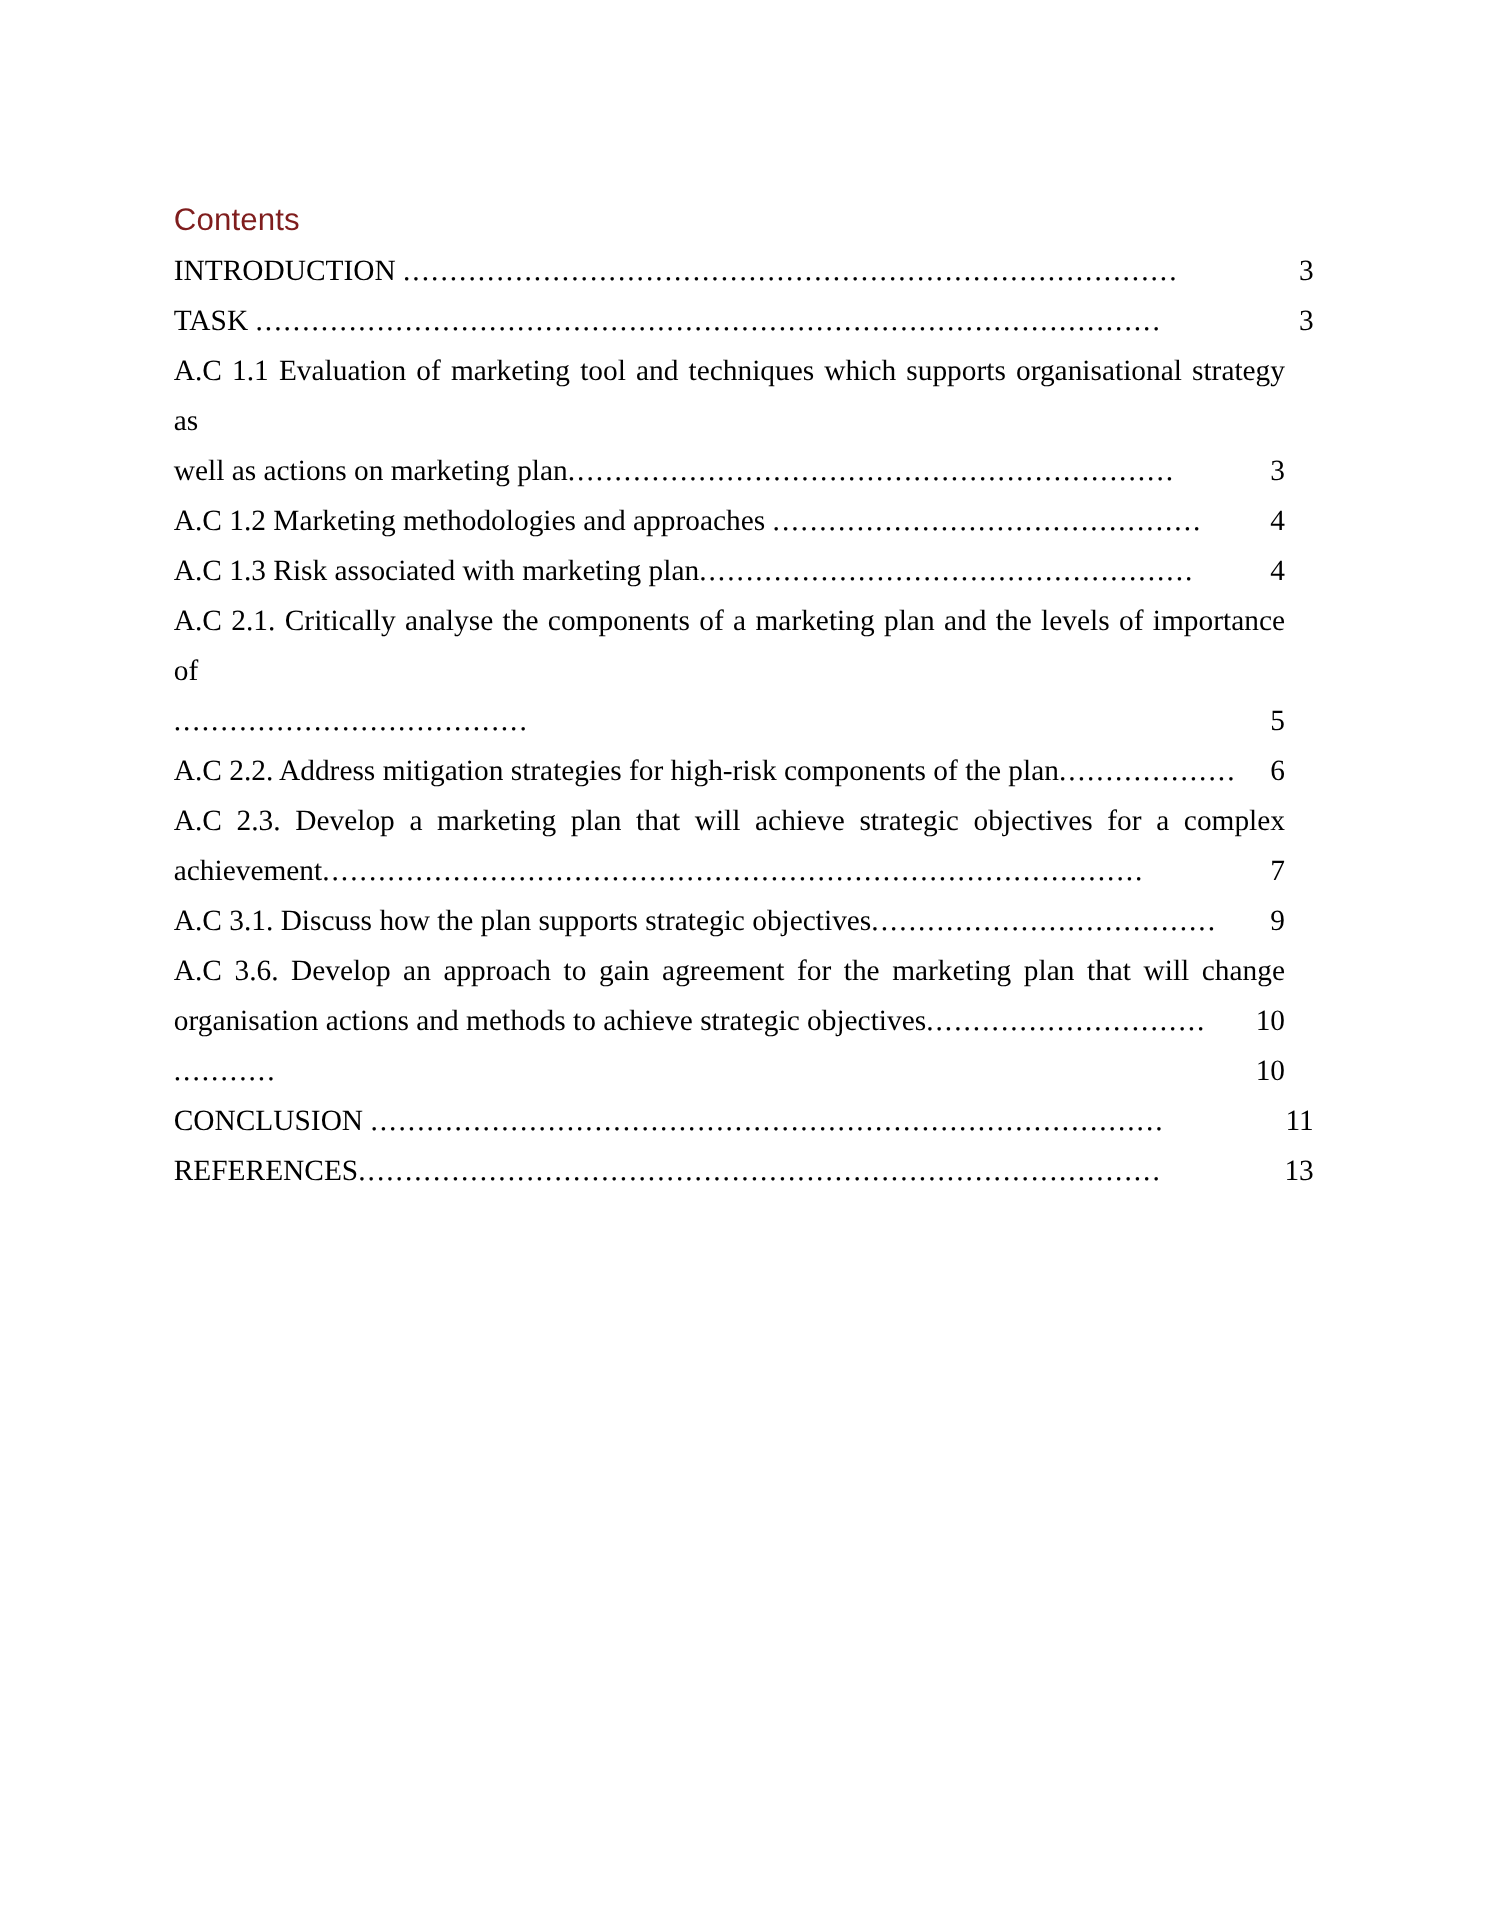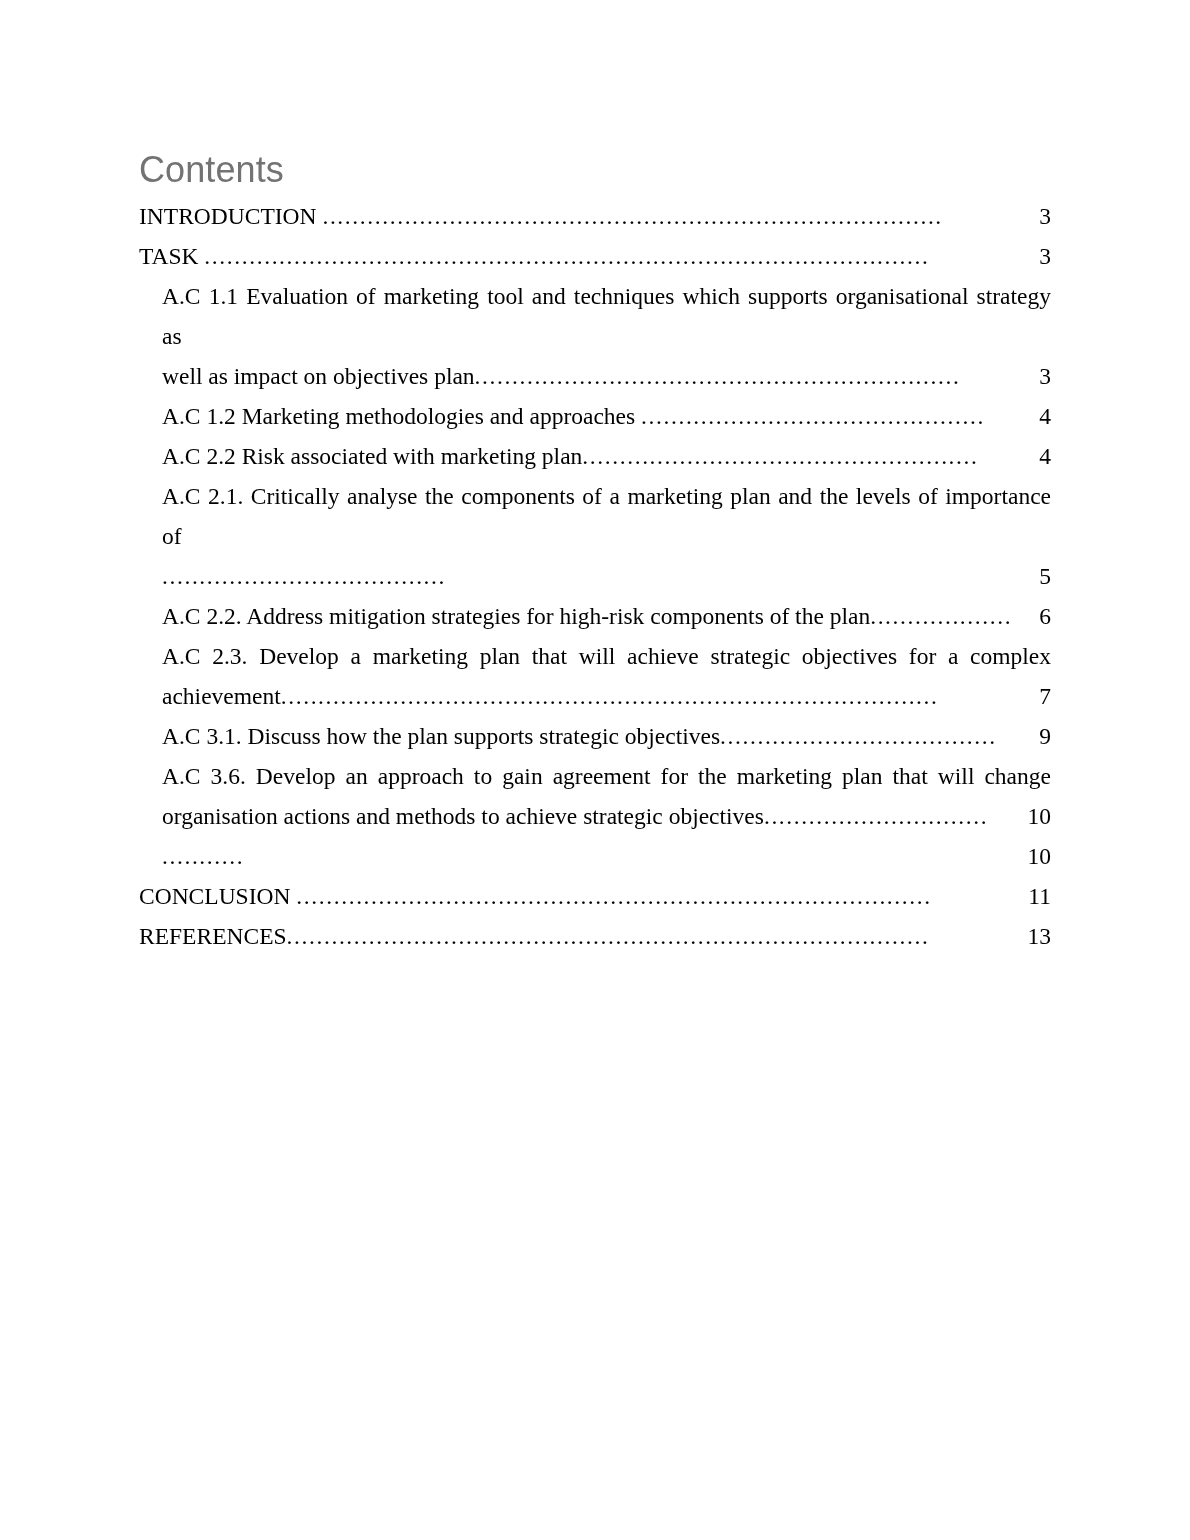--- a/index.html
+++ b/index.html
@@ -28,25 +28,25 @@
 
   .content-block {
     position: absolute;
     left: 139px;
     top: 152px;
     width: 912px;
   }
 
   .toc-heading {
     font-family: "Liberation Sans", "DejaVu Sans", sans-serif;
-    font-size: 36px;
+    font-size: 25px;
     font-weight: 400;
-    color: #737373;
+    color: #7f1d1d;
     line-height: 1.0;
-    margin: 0 0 8px 0;
+    margin: 12px 0 8px 0;
     letter-spacing: 0.1px;
   }
 
   
   .toc-list {
     margin: 0;
     padding: 0;
     list-style: none;
   }
 
@@ -60,21 +60,20 @@
     margin: 0;
     padding: 0;
   }
 
   .toc-entry.level-1 {
     margin-left: 0;
     width: 912px;
   }
 
   .toc-entry.level-2 {
-    margin-left: 23px;
     width: 889px;
   }
 
   .toc-title {
     white-space: pre;
     flex: 0 0 auto;
   }
 
   .toc-dots {
     flex: 1 1 auto;
@@ -125,35 +124,35 @@
         <li class="toc-entry level-1">
           <div class="toc-lastline">
             <span class="toc-title">TASK </span>
             <span class="toc-dots">.................................................................................................</span>
             <span class="toc-page">3</span>
           </div>
         </li>
         <li class="toc-entry level-2">
           <div class="toc-wrap-line">A.C 1.1 Evaluation of marketing tool and techniques which supports organisational strategy as</div>
           <div class="toc-lastline">
-            <span class="toc-title">well as impact on objectives plan</span>
+            <span class="toc-title">well as actions on marketing plan</span>
             <span class="toc-dots">.................................................................</span>
             <span class="toc-page">3</span>
           </div>
         </li>
         <li class="toc-entry level-2">
           <div class="toc-lastline">
             <span class="toc-title">A.C 1.2 Marketing methodologies and approaches </span>
             <span class="toc-dots">..............................................</span>
             <span class="toc-page">4</span>
           </div>
         </li>
         <li class="toc-entry level-2">
           <div class="toc-lastline">
-            <span class="toc-title">A.C 2.2 Risk associated with marketing plan</span>
+            <span class="toc-title">A.C 1.3 Risk associated with marketing plan</span>
             <span class="toc-dots">.....................................................</span>
             <span class="toc-page">4</span>
           </div>
         </li>
         <li class="toc-entry level-2">
           <div class="toc-wrap-line">A.C 2.1. Critically analyse the components of a marketing plan and the levels of importance of</div>
           <div class="toc-lastline">
             <span class="toc-dots">......................................</span>
             <span class="toc-page">5</span>
           </div>

